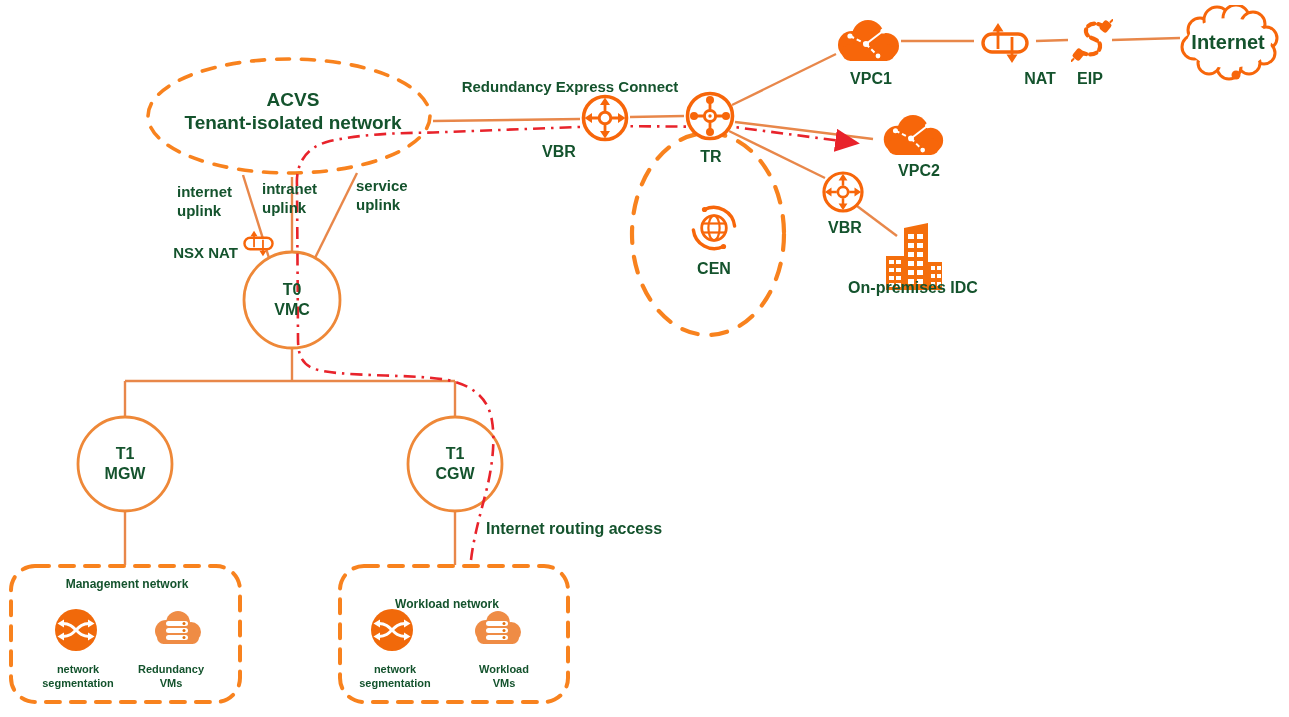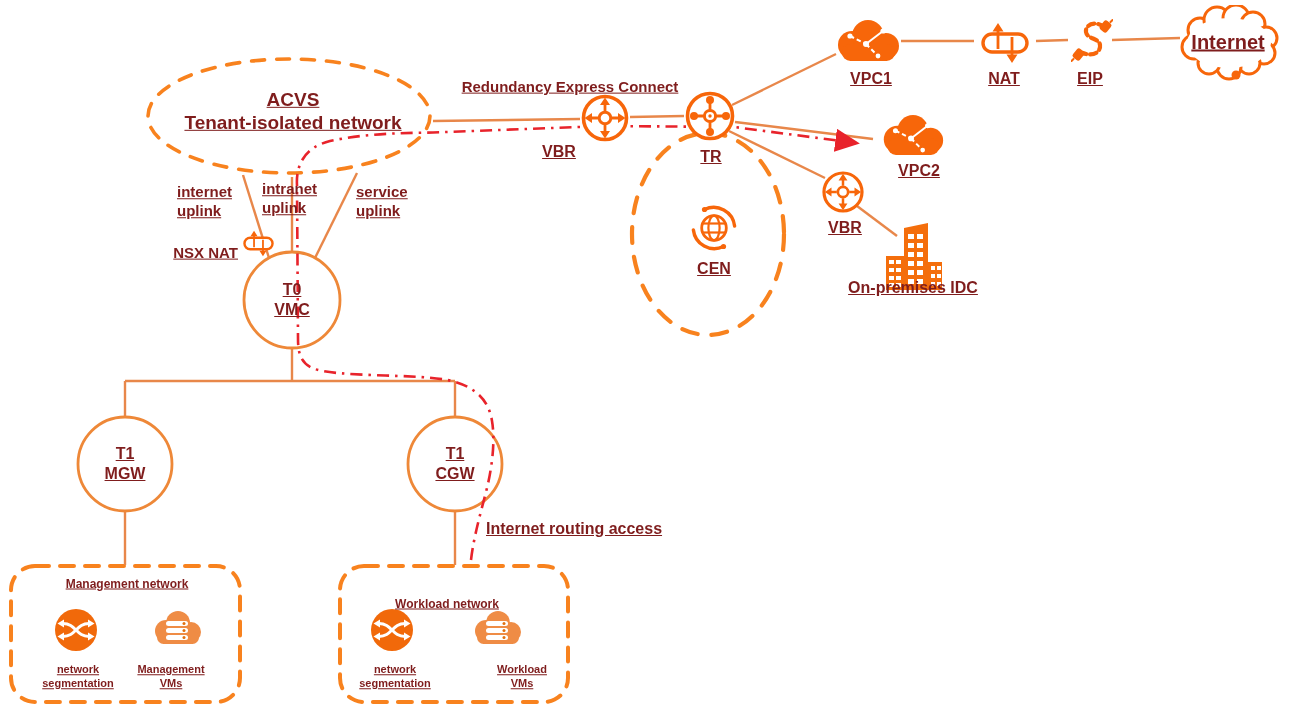--- a/index.html
+++ b/index.html
@@ -3,22 +3,22 @@
 <meta charset="utf-8">
 <style>
   html,body{margin:0;padding:0;background:#fff;}
   .canvas{
     position:relative;width:1289px;height:717px;background:#fff;overflow:hidden;
     font-family:"Liberation Sans","DejaVu Sans",sans-serif;color:#151515;
   }
   .canvas svg.wires{position:absolute;left:0;top:0;}
   .icon{position:absolute;}
   .lbl{
-    position:absolute;font-weight:700;color:#7f1d1d;white-space:nowrap;
-    transform:translate(-50%,-50%);text-align:center;line-height:1.25;font-size:16px;text-decoration:underline;
+    position:absolute;font-weight:700;color:#14532d;white-space:nowrap;
+    transform:translate(-50%,-50%);text-align:center;line-height:1.25;font-size:16px;
   }
   .lbl span{display:block;}
   .lbl.left{transform:translate(0,-50%);text-align:left;}
   .lbl.right{transform:translate(-100%,-50%);text-align:center;}
   .fs15{font-size:15px;}
   .fs145{font-size:11px;}
   .fs17{font-size:12px;}
   .fs19{font-size:19px;line-height:1.22;}
   .fs20{font-size:20px;}
 </style>
@@ -318,38 +318,38 @@
 
   <div class="lbl fs19" style="left:293px;top:111px">
     <span>ACVS</span>
       <span>Tenant-isolated network</span>
   </div>
 
   <div class="lbl" style="left:559px;top:152px">VBR</div>
   <div class="lbl" style="left:711px;top:157px">TR</div>
   <div class="lbl" style="left:714px;top:269px">CEN</div>
   <div class="lbl" style="left:871px;top:79px">VPC1</div>
-  <div class="lbl" style="left:1004px;top:79px">NAT</div>
+  <div class="lbl" style="left:1040px;top:79px">NAT</div>
   <div class="lbl" style="left:1090px;top:79px">EIP</div>
   <div class="lbl fs20" style="left:1228px;top:42px">Internet</div>
   <div class="lbl" style="left:919px;top:171px">VPC2</div>
   <div class="lbl" style="left:845px;top:228px">VBR</div>
   <div class="lbl" style="left:913px;top:288px">On-premises IDC</div>
 
   <div class="lbl right fs15" style="left:238px;top:253px">NSX NAT</div>
 
   <div class="lbl left fs15" style="left:177px;top:202px">
     <span>internet</span>
       <span>uplink</span>
   </div>
   <div class="lbl left fs15" style="left:262px;top:199px">
     <span>intranet</span>
       <span>uplink</span>
   </div>
-  <div class="lbl left fs15" style="left:356px;top:202px">
+  <div class="lbl left fs15" style="left:356px;top:196px">
     <span>service</span>
       <span>uplink</span>
   </div>
 
   <div class="lbl" style="left:292px;top:300px">
     <span>T0</span>
       <span>VMC</span>
   </div>
   <div class="lbl" style="left:125px;top:464px">
     <span>T1</span>
@@ -363,25 +363,25 @@
   <div class="lbl left" style="left:486px;top:529px">Internet routing access</div>
 
   <div class="lbl fs17" style="left:127px;top:584px">Management network</div>
   <div class="lbl fs17" style="left:447px;top:604px">Workload network</div>
 
   <div class="lbl fs145" style="left:78px;top:677px">
     <span>network</span>
       <span>segmentation</span>
   </div>
   <div class="lbl fs145" style="left:171px;top:677px">
-    <span>Management</span>
+    <span>Redundancy</span>
       <span>VMs</span>
   </div>
   <div class="lbl fs145" style="left:395px;top:677px">
     <span>network</span>
       <span>segmentation</span>
   </div>
-  <div class="lbl fs145" style="left:522px;top:677px">
+  <div class="lbl fs145" style="left:504px;top:677px">
     <span>Workload</span>
       <span>VMs</span>
   </div>
 
 </div>
 
 </body></html>

